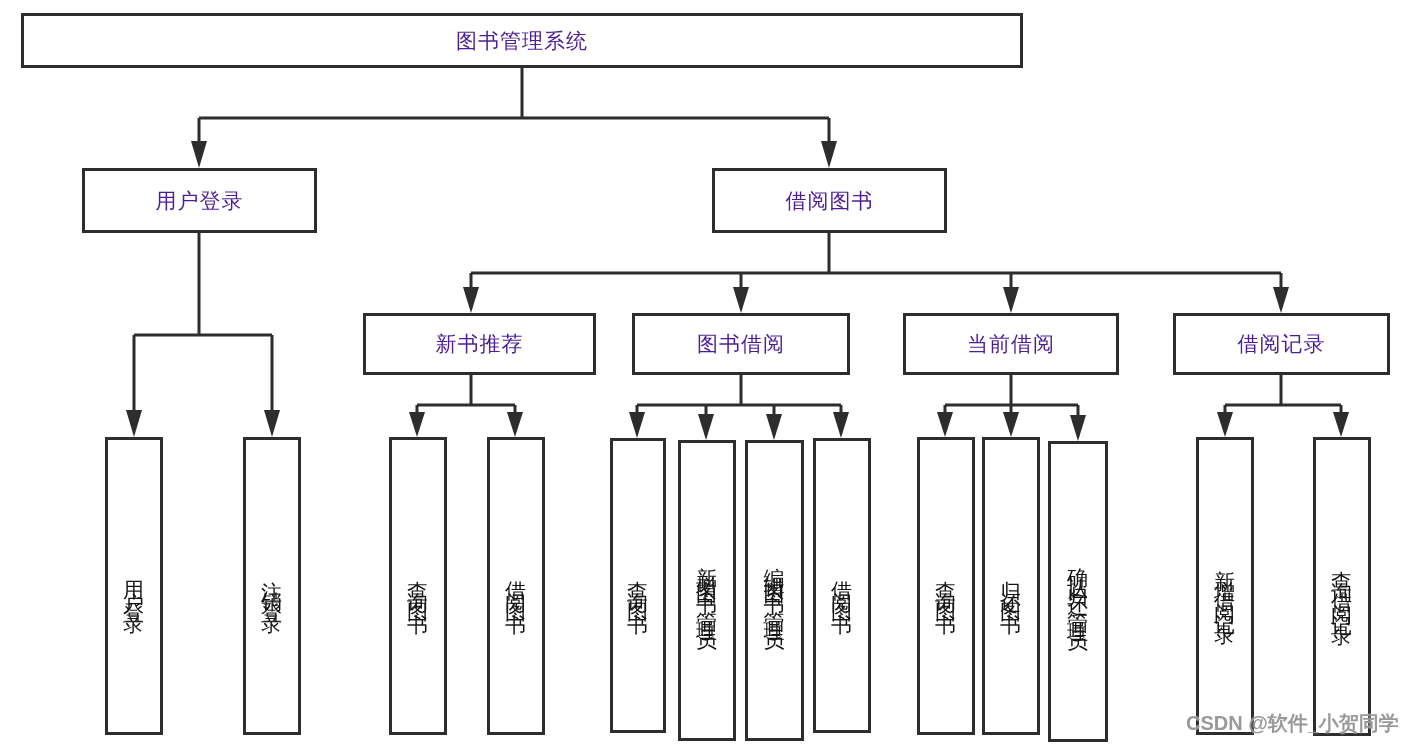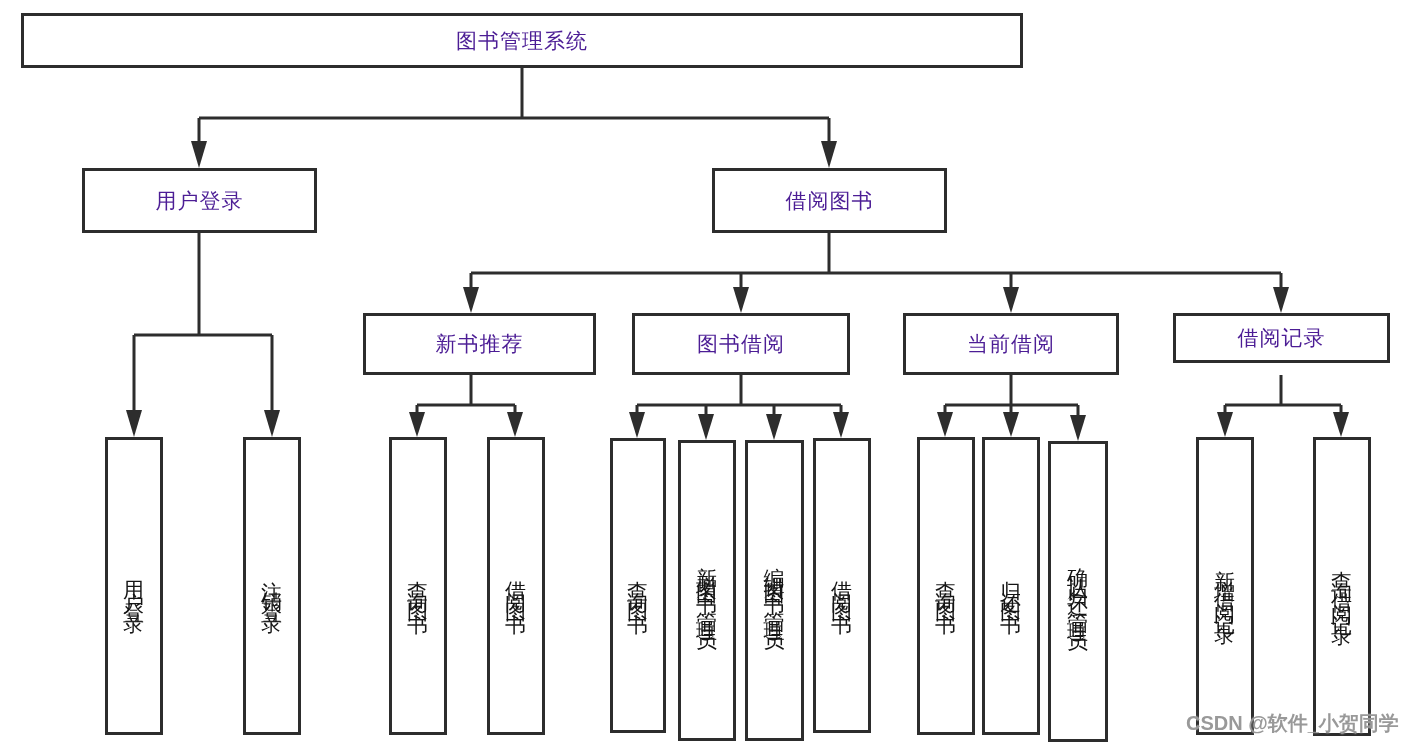--- a/index.html
+++ b/index.html
@@ -125,21 +125,21 @@
 
   <div class="hbox" style="left:363px; top:313px; width:233px; height:62px;">
     <span class="label">新书推荐</span>
   </div>
   <div class="hbox" style="left:632px; top:313px; width:218px; height:62px;">
     <span class="label">图书借阅</span>
   </div>
   <div class="hbox" style="left:903px; top:313px; width:216px; height:62px;text-align:right;">
     <span class="label">当前借阅</span>
   </div>
-  <div class="hbox" style="left:1173px; top:313px; width:217px; height:50px;">
+  <div class="hbox" style="left:1173px; top:313px; width:217px; height:62px;">
     <span class="label">借阅记录</span>
   </div>
 
   <div class="vbox" style="left:105px; top:437px; width:58px; height:298px;">
     <span class="vtext">用户登录</span>
   </div>
   <div class="vbox" style="left:243px; top:437px; width:58px; height:298px;">
     <span class="vtext">注销登录</span>
   </div>
 

